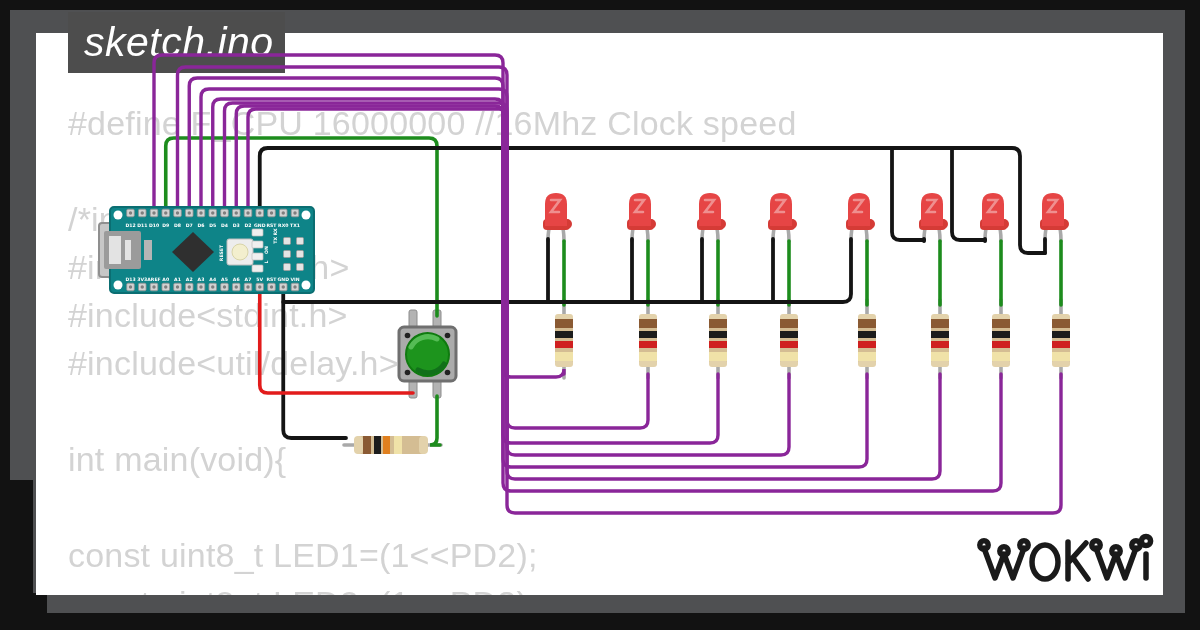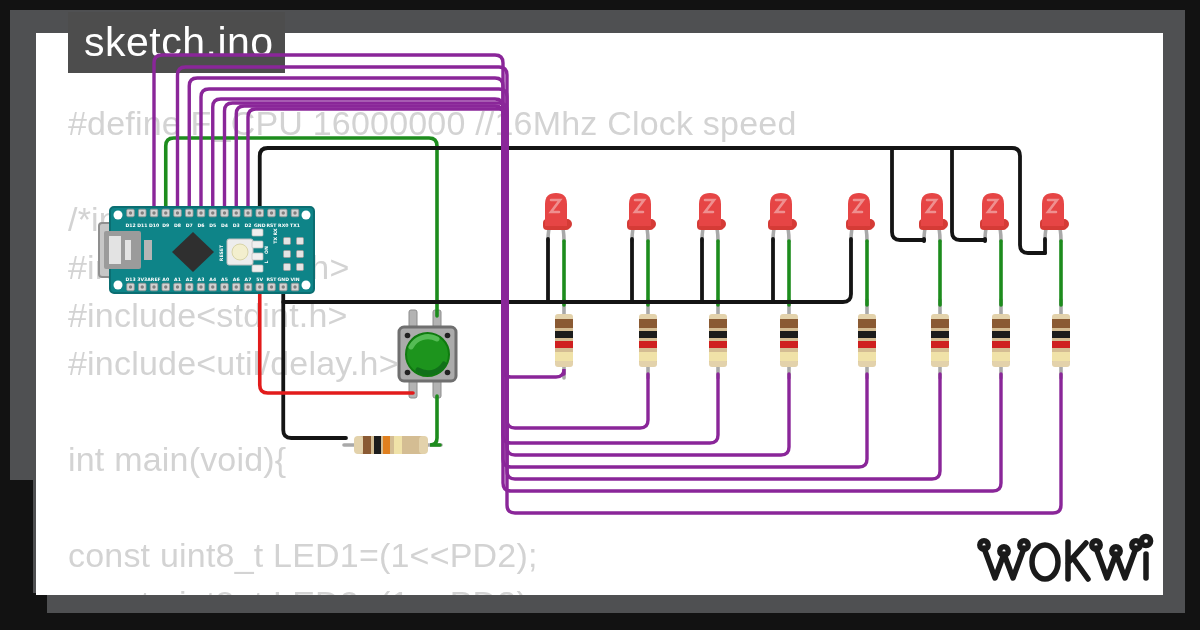--- a/index.html
+++ b/index.html
@@ -6,21 +6,21 @@
     font-family:"Liberation Sans",sans-serif;}
   .stage{position:absolute;left:0;top:0;width:1200px;height:630px;}
   .frame-gray{position:absolute;left:10px;top:10px;width:1175px;height:603px;background:#4f5052;}
   .frame-notch-left{position:absolute;left:0;top:480px;width:33px;height:150px;background:#121212;}
   .frame-notch-bl{position:absolute;left:0;top:593px;width:47px;height:37px;background:#121212;}
   .canvas{position:absolute;left:36px;top:33px;width:1127px;height:562px;background:#ffffff;overflow:hidden;}
   .code{position:absolute;left:32px;top:66px;white-space:pre;font-size:34px;line-height:48px;
     color:#d3d3d3;letter-spacing:0.2px;}
   .code div{height:48px;}
   .tab{position:absolute;left:68px;top:12px;width:217px;height:61px;background:#4d4d4d;
-    display:flex;align-items:center;z-index:2;}
+    display:flex;align-items:center;z-index:2;font-style:italic;}
   .tab span{color:#ffffff;font-size:41px;margin-left:16px;letter-spacing:0.5px;}
   svg.scene{position:absolute;left:0;top:0;z-index:3;}
   .pinlabel{fill:#ffffff;font-size:4.6px;font-weight:bold;font-family:"DejaVu Sans",sans-serif;}
   .silk{fill:#ffffff;font-weight:bold;font-family:"DejaVu Sans",sans-serif;}
 </style>
 </head>
 <body>
 
 <div class="stage">
   <div class="frame-gray"></div>

